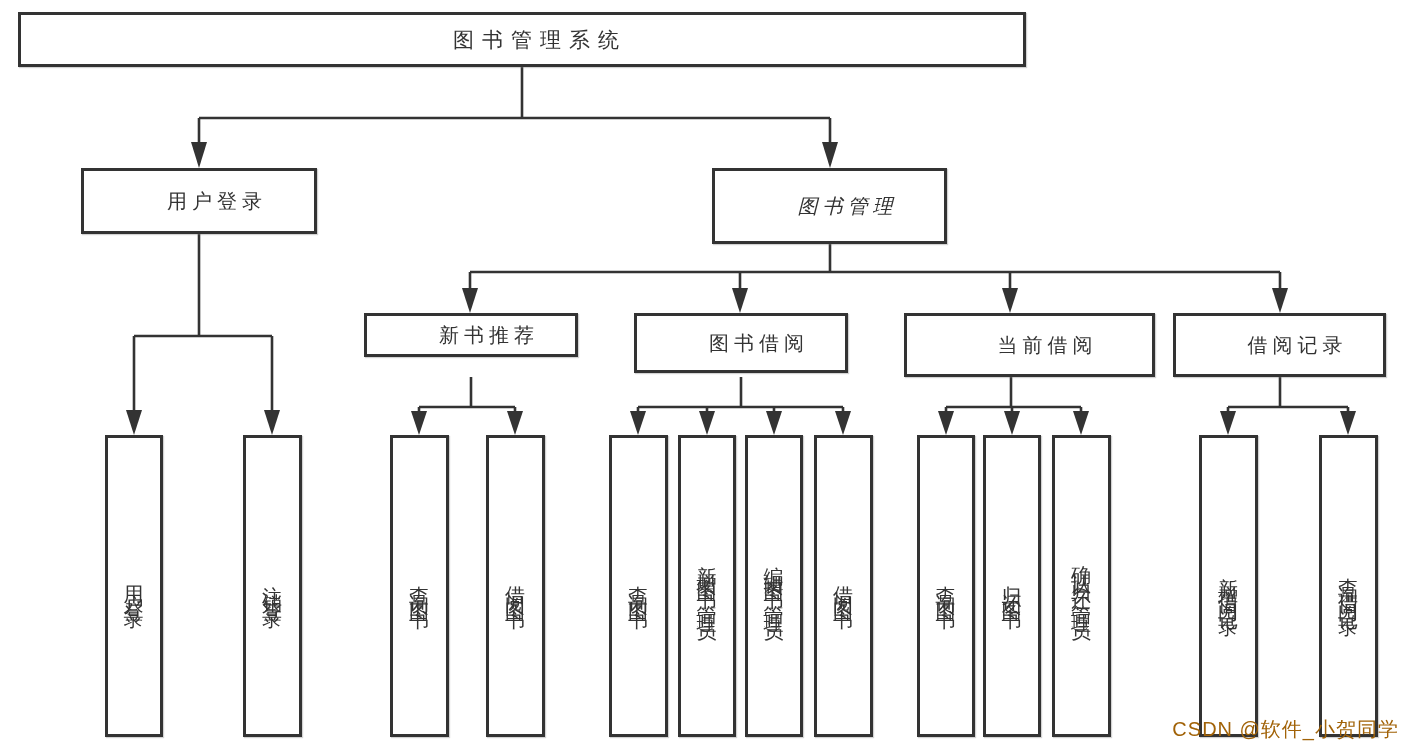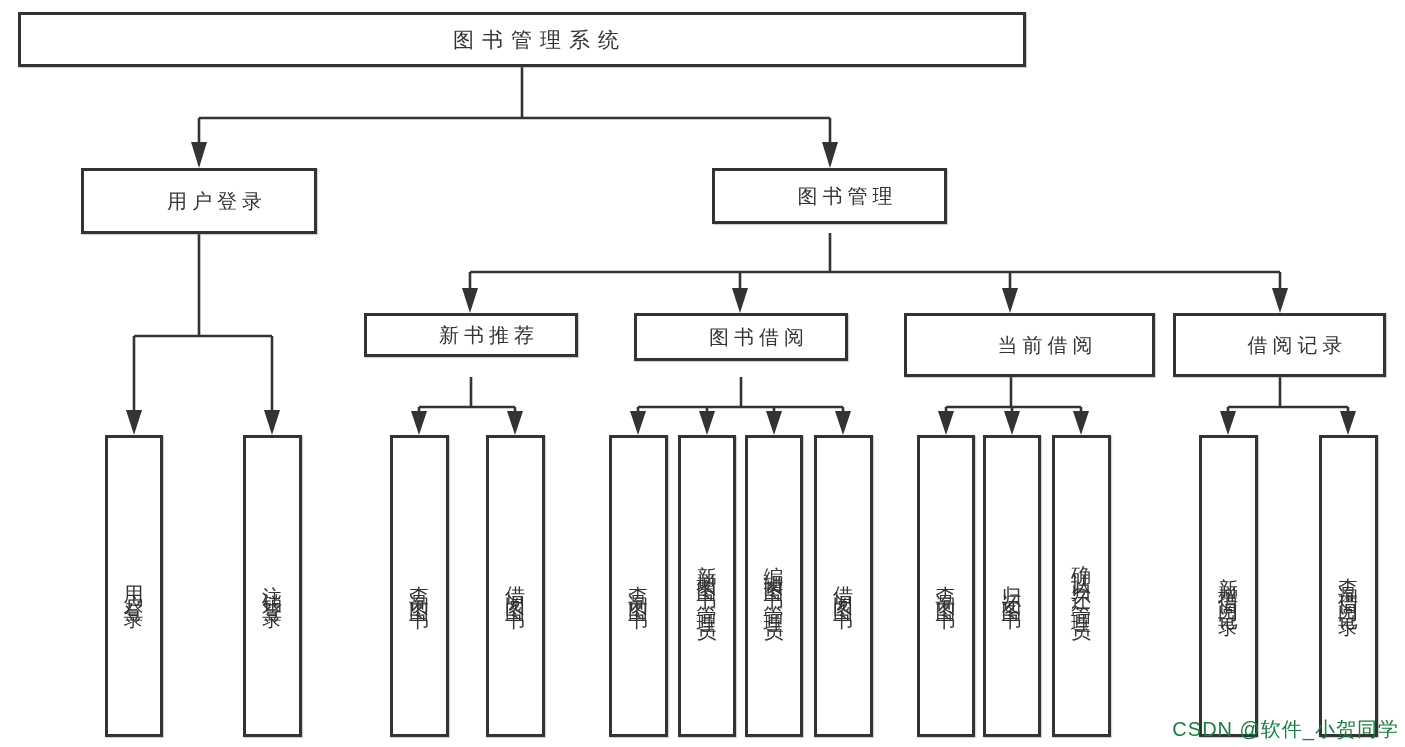--- a/index.html
+++ b/index.html
@@ -40,21 +40,21 @@
     font-size: 20px;
     letter-spacing: 8px;
     line-height: 1;
   }
   .watermark {
     position: absolute;
     right: 6px;
     bottom: 4px;
     font-size: 20px;
     letter-spacing: 1px;
-    color: #15803d;
+    color: #a16207;
     white-space: nowrap;
   }
 </style>
 </head>
 <body>
 
 <div class="canvas">
 
   <svg class="wires" viewBox="0 0 1405 747" xmlns="http://www.w3.org/2000/svg">
     <g stroke="#333333" stroke-width="2.6" fill="none">
@@ -121,24 +121,24 @@
       <polygon points="1004,411 1020,411 1012,435"></polygon>
       <polygon points="1073,411 1089,411 1081,435"></polygon>
       <polygon points="1220,411 1236,411 1228,435"></polygon>
       <polygon points="1340,411 1356,411 1348,435"></polygon>
     </g>
   </svg>
 
   <div class="node hbox root" style="left:18px; top:12px; width:1008px; height:55px;">图书管理系统</div>
 
   <div class="node hbox" style="left:81px; top:168px; width:236px; height:66px;">用户登录</div>
-  <div class="node hbox" style="left:712px; top:168px; width:235px; height:56px;">图书管理</div>
+  <div class="node hbox" style="left:712px; top:168px; width:235px; height:76px;font-style:italic;">图书管理</div>
 
   <div class="node hbox" style="left:364px; top:313px; width:214px; height:44px;">新书推荐</div>
-  <div class="node hbox" style="left:634px; top:313px; width:214px; height:48px;">图书借阅</div>
+  <div class="node hbox" style="left:634px; top:313px; width:214px; height:60px;">图书借阅</div>
   <div class="node hbox" style="left:904px; top:313px; width:251px; height:64px;">当前借阅</div>
   <div class="node hbox" style="left:1173px; top:313px; width:213px; height:64px;">借阅记录</div>
 
   <div class="node vbox" style="left:105px; top:435px; width:58px; height:302px;">用户登录</div>
   <div class="node vbox" style="left:243px; top:435px; width:59px; height:302px;">注销登录</div>
 
   <div class="node vbox" style="left:390px; top:435px; width:59px; height:302px;">查询图书</div>
   <div class="node vbox" style="left:486px; top:435px; width:59px; height:302px;">借阅图书</div>
 
   <div class="node vbox" style="left:609px; top:435px; width:59px; height:302px;">查询图书</div>

